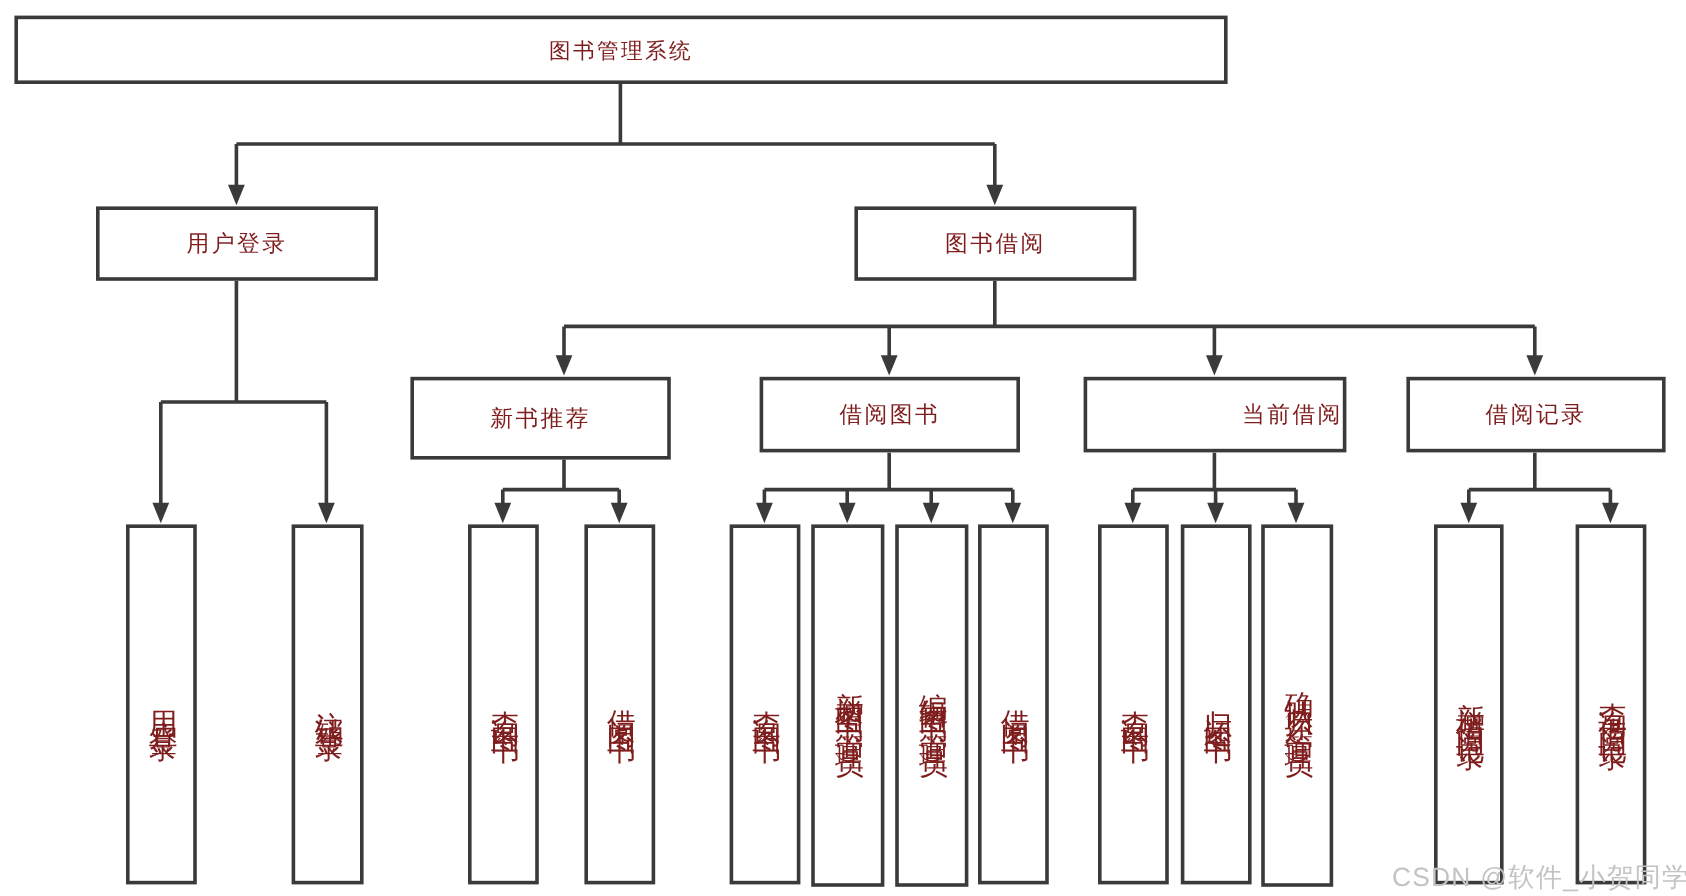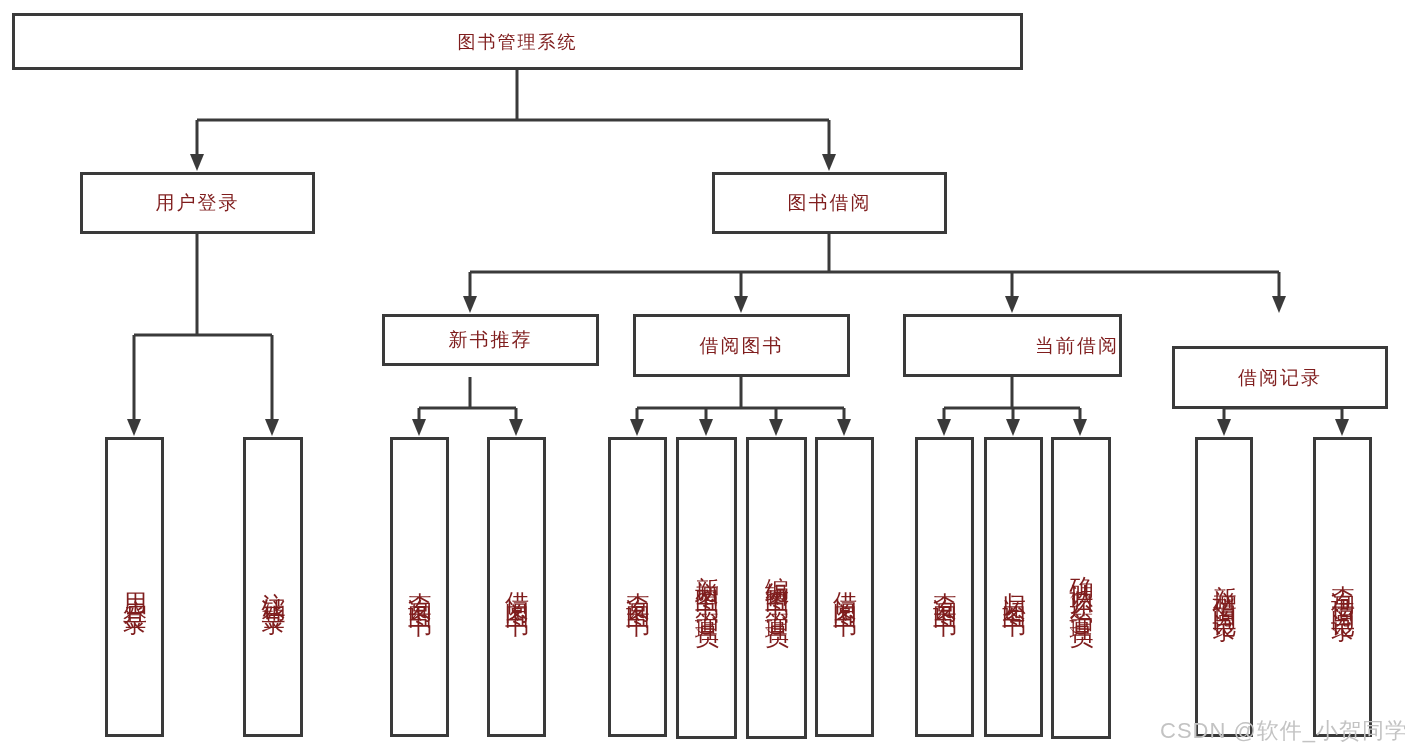--- a/index.html
+++ b/index.html
@@ -67,30 +67,30 @@
     <span>图书管理系统</span>
   </div>
 
   <div class="node h-node" style="left:80px;top:172px;width:235px;height:62px;">
     <span>用户登录</span>
   </div>
   <div class="node h-node" style="left:712px;top:172px;width:235px;height:62px;">
     <span>图书借阅</span>
   </div>
 
-  <div class="node h-node" style="left:382px;top:314px;width:217px;height:52px;">
+  <div class="node h-node" style="left:342px;top:314px;width:217px;height:69px;">
     <span>新书推荐</span>
   </div>
   <div class="node h-node" style="left:633px;top:314px;width:217px;height:63px;">
     <span>借阅图书</span>
   </div>
   <div class="node h-node" style="left:903px;top:314px;width:219px;height:63px;justify-content:flex-end;">
     <span>当前借阅</span>
   </div>
-  <div class="node h-node" style="left:1172px;top:314px;width:216px;height:63px;margin-top:32px;">
+  <div class="node h-node" style="left:1172px;top:314px;width:216px;height:63px;">
     <span>借阅记录</span>
   </div>
 
   <div class="node v-node" style="left:105px;top:437px;width:59px;height:300px;">
     <span>用户登录</span>
   </div>
   <div class="node v-node" style="left:243px;top:437px;width:60px;height:300px;">
     <span>注销登录</span>
   </div>
 

